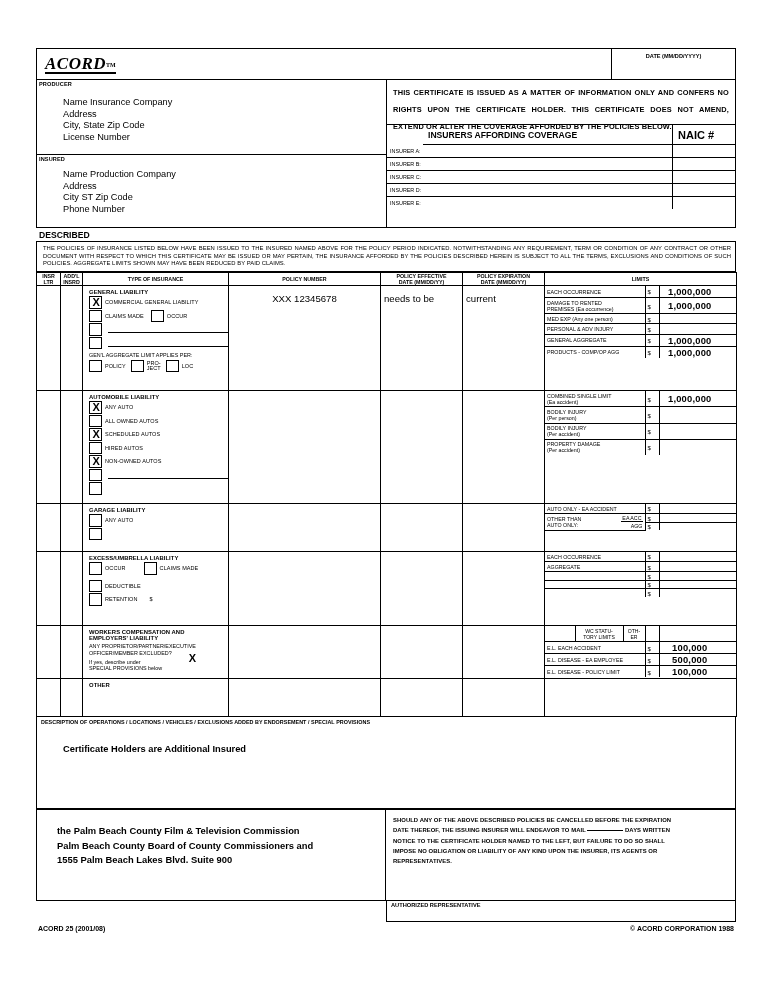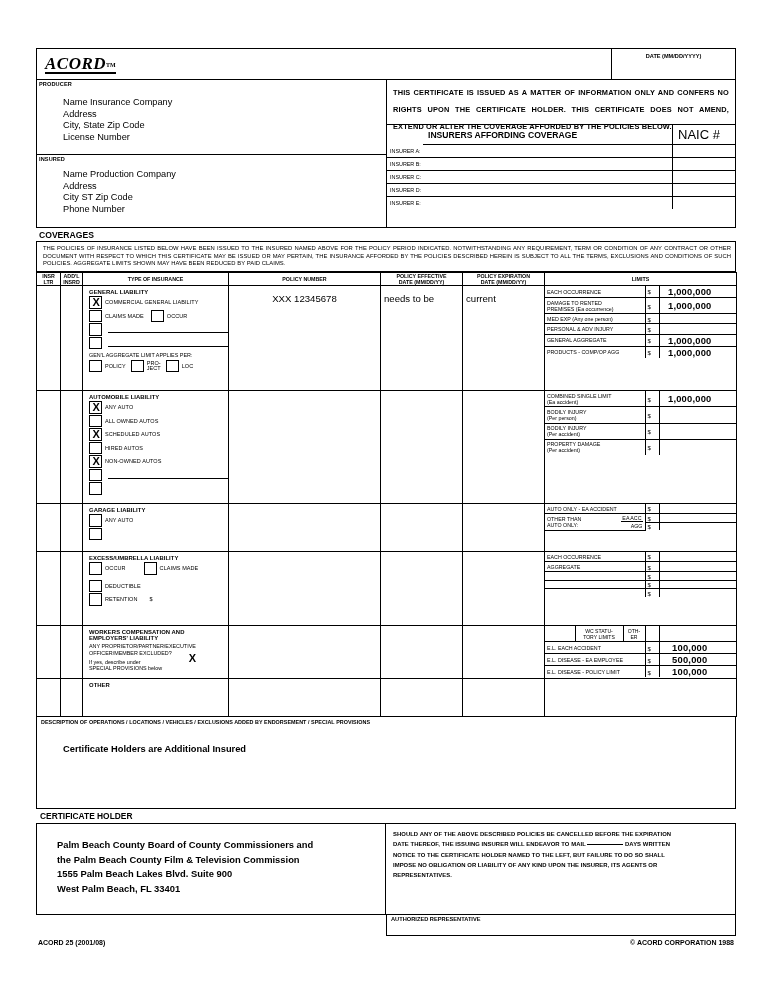--- a/index.html
+++ b/index.html
@@ -37,21 +37,21 @@
   .addr{position:absolute;left:26px;top:17px;font-size:9.2px;line-height:11.6px;}
   .insured .addr{top:14px;}
   .notice{height:45px;box-sizing:border-box;border-bottom:1.8px solid #000;
           padding:4px 6px 0 6px;}
   .notice p{margin:0;font-size:7.4px;font-weight:bold;line-height:17px;text-align:justify;
             letter-spacing:.15px;}
   .iac{display:flex;height:20px;border-bottom:1.3px solid #000;box-sizing:border-box;margin-left:36px;}
   .iac-l{flex:1;display:flex;align-items:center;padding-left:5px;border-right:1.3px solid #000;box-sizing:border-box;}
   .iac-l span{font-size:8.6px;font-weight:bold;}
   .iac-r{width:62px;display:flex;align-items:center;padding-left:5px;box-sizing:border-box;}
-  .iac-r span{font-size:13px;font-weight:normal;}
+  .iac-r span{font-size:11px;font-weight:bold;}
   .ins-row{display:flex;height:12.9px;border-bottom:1.1px solid #000;box-sizing:border-box;}
   .ins-row:last-child{border-bottom:none;}
   .ins-row .c1{flex:1;border-right:1.3px solid #000;box-sizing:border-box;
                font-size:5.4px;padding:3px 0 0 3px;}
   .ins-row .c2{width:62px;box-sizing:border-box;}
 
   
   .cov-title{font-size:8.6px;font-weight:bold;padding:2px 0 1px 3px;}
   .cov-note{border:1.8px solid #000;box-sizing:border-box;padding:3px 4px 3px 6px;}
   .cov-note p{margin:0;font-size:5.85px;line-height:7.6px;text-align:justify;letter-spacing:.05px;}
@@ -176,21 +176,21 @@
         <div class="c1">INSURER D:</div>
         <div class="c2"></div>
       </div>
       <div class="ins-row">
         <div class="c1">INSURER E:</div>
         <div class="c2"></div>
       </div>
     </div>
   </div>
 
-  <div class="cov-title">COVERAGES</div>
+  <div class="cov-title">DESCRIBED</div>
   <div class="cov-note">
     <p>THE POLICIES OF INSURANCE LISTED BELOW HAVE BEEN ISSUED TO THE INSURED NAMED ABOVE FOR THE POLICY PERIOD INDICATED. NOTWITHSTANDING ANY REQUIREMENT, TERM OR CONDITION OF ANY CONTRACT OR OTHER DOCUMENT WITH RESPECT TO WHICH THIS CERTIFICATE MAY BE ISSUED OR MAY PERTAIN, THE INSURANCE AFFORDED BY THE POLICIES DESCRIBED HEREIN IS SUBJECT TO ALL THE TERMS, EXCLUSIONS AND CONDITIONS OF SUCH POLICIES. AGGREGATE LIMITS SHOWN MAY HAVE BEEN REDUCED BY PAID CLAIMS.</p>
   </div>
 
   <table class="cov">
     <colgroup>
       <col style="width:24px">
           <col style="width:22px">
           <col style="width:146px">
       <col style="width:152px">
@@ -560,33 +560,29 @@
     </tr>
   </tbody>
       </table>
 
   <div class="desc">
     <div class="h">DESCRIPTION OF OPERATIONS / LOCATIONS / VEHICLES / EXCLUSIONS ADDED BY ENDORSEMENT / SPECIAL PROVISIONS</div>
     <div class="body">Certificate Holders are Additional Insured</div>
   </div>
 
   <div class="bot">
-    <div class="bot-l">
-      <div class="ch-head">CERTIFICATE HOLDER</div>
-    </div>
   </div>
 
   <div class="bot">
     <div class="bot-l">
       <div class="ch-box">
         <div class="body">
+          <div>the Palm Beach County Film &amp; Television Commission</div>
           <div>Palm  Beach County Board of County Commissioners and</div>
-          <div>the Palm Beach County Film &amp; Television Commission</div>
           <div>1555 Palm Beach Lakes Blvd. Suite 900</div>
-          <div>West Palm Beach, FL  33401</div>
         </div>
       </div>
     </div>
     <div class="bot-r">
       <div class="cx-box">
         <div class="cx-text">
           <p>SHOULD ANY OF THE ABOVE DESCRIBED POLICIES BE CANCELLED BEFORE THE EXPIRATION</p>
           <p><span>DATE THEREOF, THE ISSUING INSURER WILL ENDEAVOR TO MAIL</span> <span class="blankline"></span> <span>DAYS WRITTEN</span></p>
           <p>NOTICE TO THE CERTIFICATE HOLDER NAMED TO THE LEFT, BUT FAILURE TO DO SO SHALL</p>
           <p>IMPOSE NO OBLIGATION OR LIABILITY OF ANY KIND UPON THE INSURER, ITS AGENTS OR</p>

